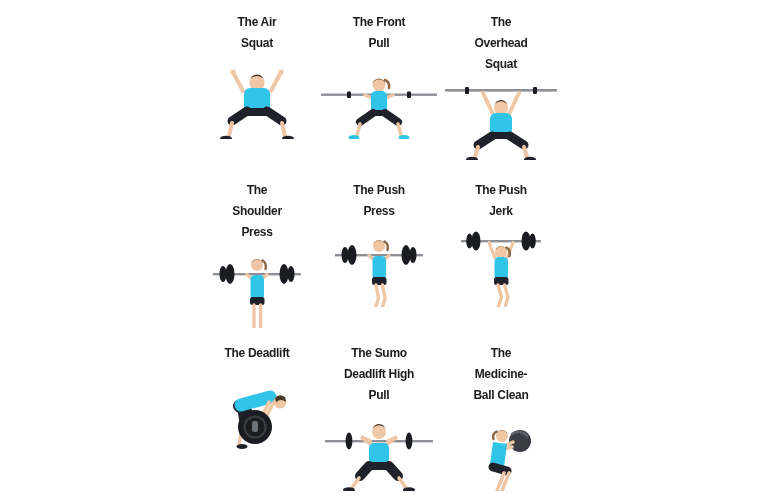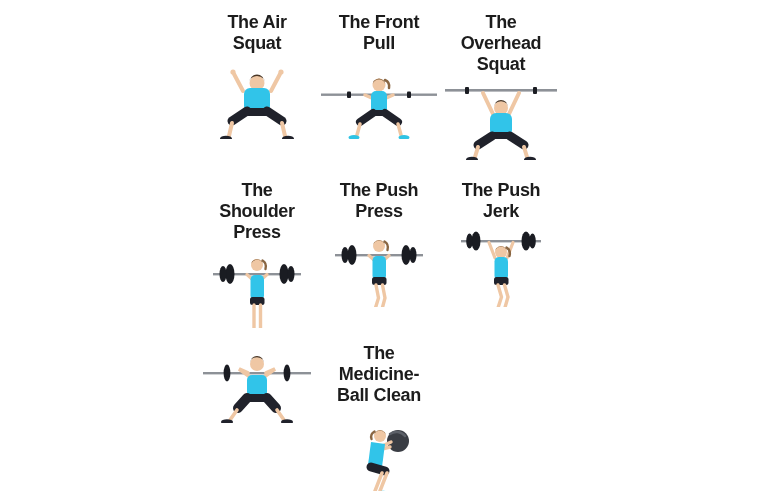--- a/index.html
+++ b/index.html
@@ -19,21 +19,21 @@
   }
   .card {
     display: flex;
     flex-direction: column;
     align-items: center;
     text-align: center;
   }
   .caption {
     white-space: pre-line;
     font-weight: bold;
-    font-size: 18px;
+    font-size: 12px;
     line-height: 21px;
     letter-spacing: -0.3px;
     color: var(--text, #1c1c1c);
     margin: 0 0 5px 0;
   }
   .figure { width: 120px; height: 80px; display: block; }
   svg { display: block; }
   .limb  { stroke: var(--skin); fill: none; stroke-linecap: round; }
   .limbD { stroke: var(--dark); fill: none; stroke-linecap: round; }
 </style>
@@ -172,22 +172,42 @@
       <path d="M65.5 20.5 Q70 23 68.5 29" stroke="var(--hairW)" stroke-width="2.4" fill="none" stroke-linecap="round"></path>
       <rect x="53.5" y="30" width="13.5" height="23" rx="4.5" fill="var(--shirt)"></rect>
       <rect x="53" y="50" width="14.5" height="8" rx="2.5" fill="var(--dark)"></rect>
       <path class="limb" stroke-width="3.4" d="M57 58 L60.5 70 L56 84"></path>
       <path class="limb" stroke-width="3.4" d="M63.5 58 L67 70 L63 84"></path>
       <ellipse cx="55.5" cy="86" rx="4.5" ry="2.2" fill="var(--shoe)"></ellipse>
       <ellipse cx="64.5" cy="86" rx="4.5" ry="2.2" fill="var(--shoe)"></ellipse>
     </svg>
   </div>
 
-
-  <div class="card">
+  <div class="card">
+    <div class="caption">The Deadlift</div>
+    <svg class="figure" viewBox="0 0 120 80">
+      <path class="limbD" stroke-width="8" d="M44 38 L46 50"></path>
+      <path class="limb" stroke-width="3.5" d="M46 54 L42 75"></path>
+      <ellipse cx="45" cy="77.5" rx="5.5" ry="2.5" fill="var(--dark)"></ellipse>
+      <path class="limbD" stroke-width="12" d="M42 37 L49 42"></path>
+      <path d="M44 36 L73 28" stroke="var(--shirt)" stroke-width="13" stroke-linecap="round" fill="none"></path>
+      <circle cx="83" cy="33" r="6.5" fill="var(--skin)"></circle>
+      <path d="M78 29 Q82 24 88 28 L89 33 Q84 29 79 33 Z" fill="var(--hairM)"></path>
+      <path class="limb" stroke-width="3.5" d="M72 33 L62 54"></path>
+      <path class="limb" stroke-width="3.5" d="M76 34 L66 55"></path>
+      <circle cx="58" cy="58" r="17" fill="var(--plate)"></circle>
+      <circle cx="58" cy="58" r="10.5" fill="none" stroke="var(--plateRing)" stroke-width="2"></circle>
+      <rect x="55" y="52" width="6" height="11" rx="2.5" fill="var(--hub)"></rect>
+    </svg>
+  </div>
+
+  <div class="card">
+    <div class="caption">The Sumo
+Deadlift High
+Pull</div>
     <svg class="figure" viewBox="0 0 120 80">
       <rect x="6" y="29" width="108" height="2.4" fill="var(--bar)"></rect>
       <ellipse cx="30" cy="30" rx="3.4" ry="8.5" fill="var(--plate)"></ellipse>
       <ellipse cx="90" cy="30" rx="3.4" ry="8.5" fill="var(--plate)"></ellipse>
       <circle cx="60" cy="21" r="7" fill="var(--skin)"></circle>
       <path d="M53 20 A7 7 0 0 1 67 20 L66.5 17 Q60 11.5 53.5 17 Z" fill="var(--hairM)"></path>
       <path class="limb" stroke-width="3.6" d="M53 34 L42 26 L51 30"></path>
       <path class="limb" stroke-width="3.6" d="M67 34 L78 26 L69 30"></path>
       <rect x="50" y="32" width="20" height="22" rx="5" fill="var(--shirt)"></rect>
       <rect x="48" y="51" width="24" height="8" rx="3" fill="var(--dark)"></rect>

